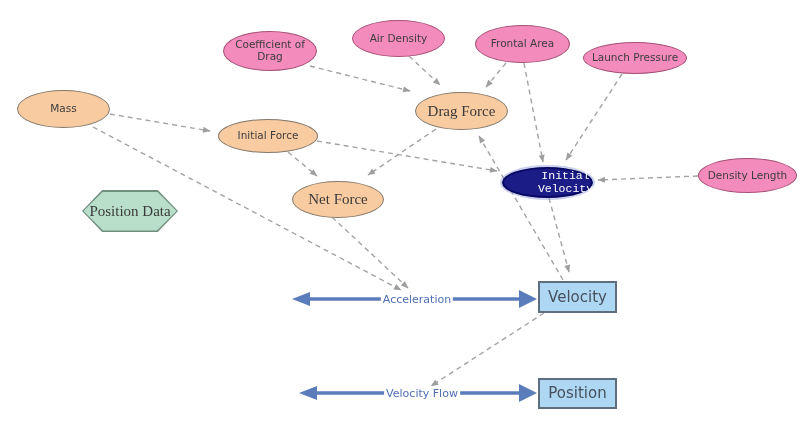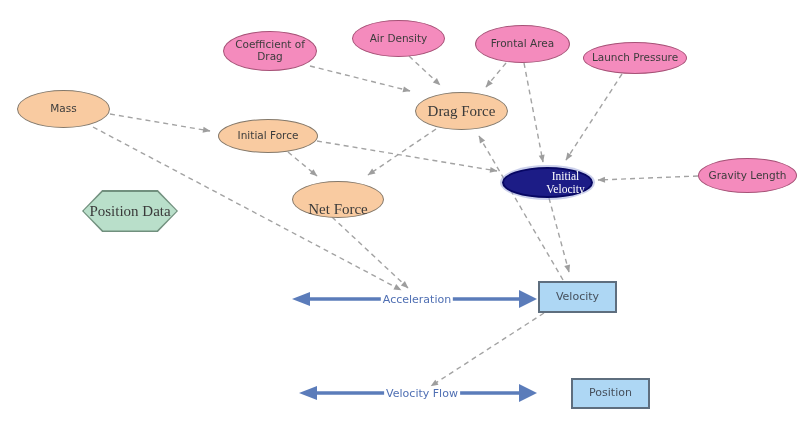--- a/index.html
+++ b/index.html
@@ -11,28 +11,28 @@
   .node{
     position:absolute;display:flex;align-items:center;justify-content:center;
     text-align:center;box-sizing:border-box;color:#3c3c3c;
     font-size:10.5px;line-height:1.1;letter-spacing:0px;
   }
   .ellipse{border-radius:50%;}
   .pink{background:#f48bbd;border:1.6px solid #a65277;}
   .peach{background:#f9cba1;border:1.6px solid #84796b;}
   .navy{
     background:#1c1c86;border:2px solid #070763;color:#ffffff;
-    font-family:Liberation Serif, serif;font-size:11.5px;
+    font-family:Liberation Mono, monospace;font-size:11.5px;
     box-shadow:0 0 0 2px rgba(140,150,210,0.45);
     padding-left:36px;
   }
   .serif{font-family:"Liberation Serif", serif;font-size:15px;color:#3a3a3a;}
   .stockbox{
     background:#aed7f4;border:2px solid #5e6e7e;color:#46505c;
-    font-size:11px;
+    font-size:15px;
   }
   .hexouter{position:absolute;}
   .hexouter .hexborder{
     position:absolute;left:0;top:0;right:0;bottom:0;background:#71907e;
     clip-path:polygon(0% 50%,21% 0%,79% 0%,100% 50%,79% 100%,21% 100%);
   }
   .hexouter .hexinner{
     position:absolute;left:1.5px;top:1.5px;right:1.5px;bottom:1.5px;background:#b9dfca;
     clip-path:polygon(0% 50%,21% 0%,79% 0%,100% 50%,79% 100%,21% 100%);
     display:flex;align-items:center;justify-content:center;
@@ -97,51 +97,51 @@
 
   <div class="node ellipse pink" style="left:475px;top:25px;width:95px;height:38px;">
     <span>Frontal Area</span>
   </div>
 
   <div class="node ellipse pink" style="left:583px;top:42px;width:104px;height:32px;">
     <span>Launch Pressure</span>
   </div>
 
   <div class="node ellipse pink" style="left:698px;top:158px;width:99px;height:35px;">
-    <span>Gravity Length</span>
+    <span>Density Length</span>
   </div>
 
   <div class="node ellipse peach" style="left:218px;top:119px;width:100px;height:34px;">
     <span>Initial Force</span>
   </div>
 
   <div class="node ellipse peach serif" style="left:415px;top:92px;width:93px;height:38px;">
     <span>Drag Force</span>
   </div>
 
-  <div class="node ellipse peach serif" style="left:292px;top:181px;width:92px;height:37px;align-items:flex-end;">
+  <div class="node ellipse peach serif" style="left:292px;top:181px;width:92px;height:37px;">
     <span>Net Force</span>
   </div>
 
   <div class="node ellipse navy" style="left:502px;top:167px;width:91px;height:31px;">
     <span>Initial Velocity</span>
   </div>
 
   <div class="hexouter" style="left:82px;top:190px;width:96px;height:42px;">
     <div class="hexborder"></div>
     <div class="hexinner serif">
       <span>Position Data</span>
     </div>
   </div>
 
   <div class="node stockbox" style="left:538px;top:281px;width:79px;height:32px;">
     <span>Velocity</span>
   </div>
 
-  <div class="node stockbox" style="left:538px;top:378px;width:79px;height:31px;margin-left:33px;">
+  <div class="node stockbox" style="left:538px;top:378px;width:79px;height:31px;">
     <span>Position</span>
   </div>
 
   <div class="flowlabel" style="left:417px;top:299px;">
     <span>Acceleration</span>
   </div>
 
   <div class="flowlabel" style="left:422px;top:393px;text-align:right;">
     <span>Velocity Flow</span>
   </div>

